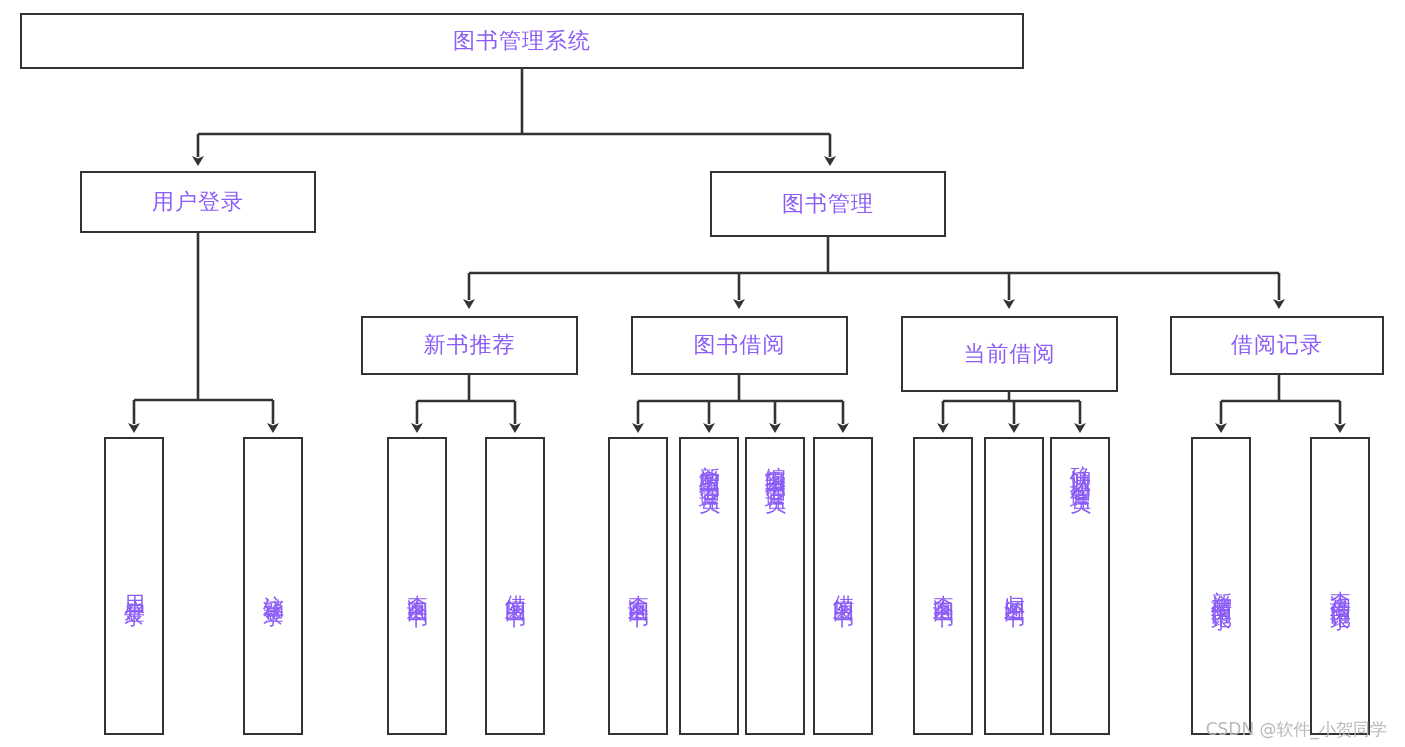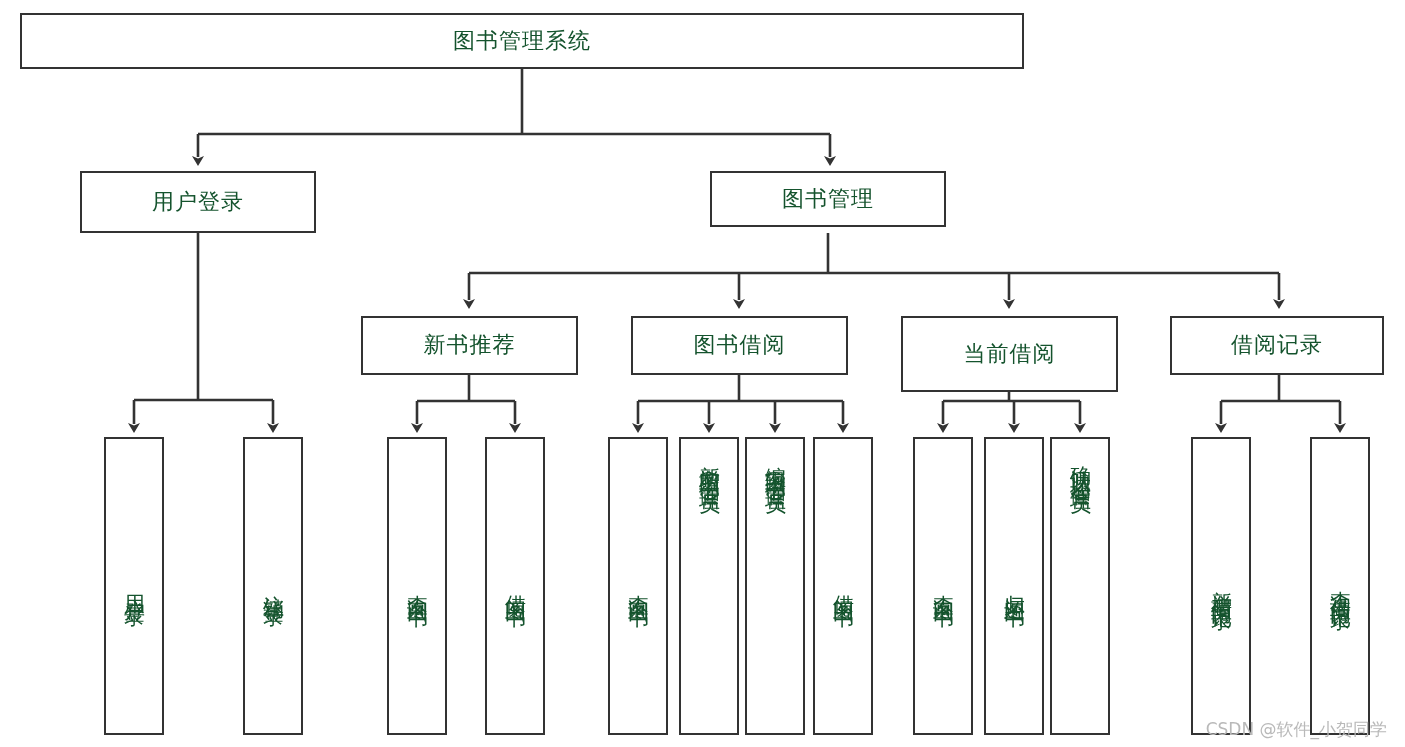--- a/index.html
+++ b/index.html
@@ -28,21 +28,21 @@
     position: absolute;
     box-sizing: border-box;
     background: #ffffff;
     border: 2.5px solid #333333;
     display: flex;
     align-items: center;
     justify-content: center;
     z-index: 3;
   }
   .node-label {
-    color: #14532d;
+    color: #8b5cf6;
     font-size: 22px;
     letter-spacing: 1px;
     white-space: nowrap;
     line-height: 1.1;
     text-align: center;
   }
   .node.vertical {
     align-items: flex-start;
     justify-content: center;
     padding-top: 10px;
@@ -126,21 +126,21 @@
     </g>
   </svg>
 
   <div class="node" style="left:20px; top:13px; width:1004px; height:56px;">
     <span class="node-label">图书管理系统</span>
   </div>
 
   <div class="node" style="left:80px; top:171px; width:236px; height:62px;">
     <span class="node-label">用户登录</span>
   </div>
-  <div class="node" style="left:710px; top:171px; width:236px; height:56px;">
+  <div class="node" style="left:710px; top:171px; width:236px; height:66px;">
     <span class="node-label">图书管理</span>
   </div>
 
   <div class="node" style="left:361px; top:316px; width:217px; height:59px;">
     <span class="node-label">新书推荐</span>
   </div>
   <div class="node" style="left:631px; top:316px; width:217px; height:59px;">
     <span class="node-label">图书借阅</span>
   </div>
   <div class="node" style="left:901px; top:316px; width:217px; height:76px;">

